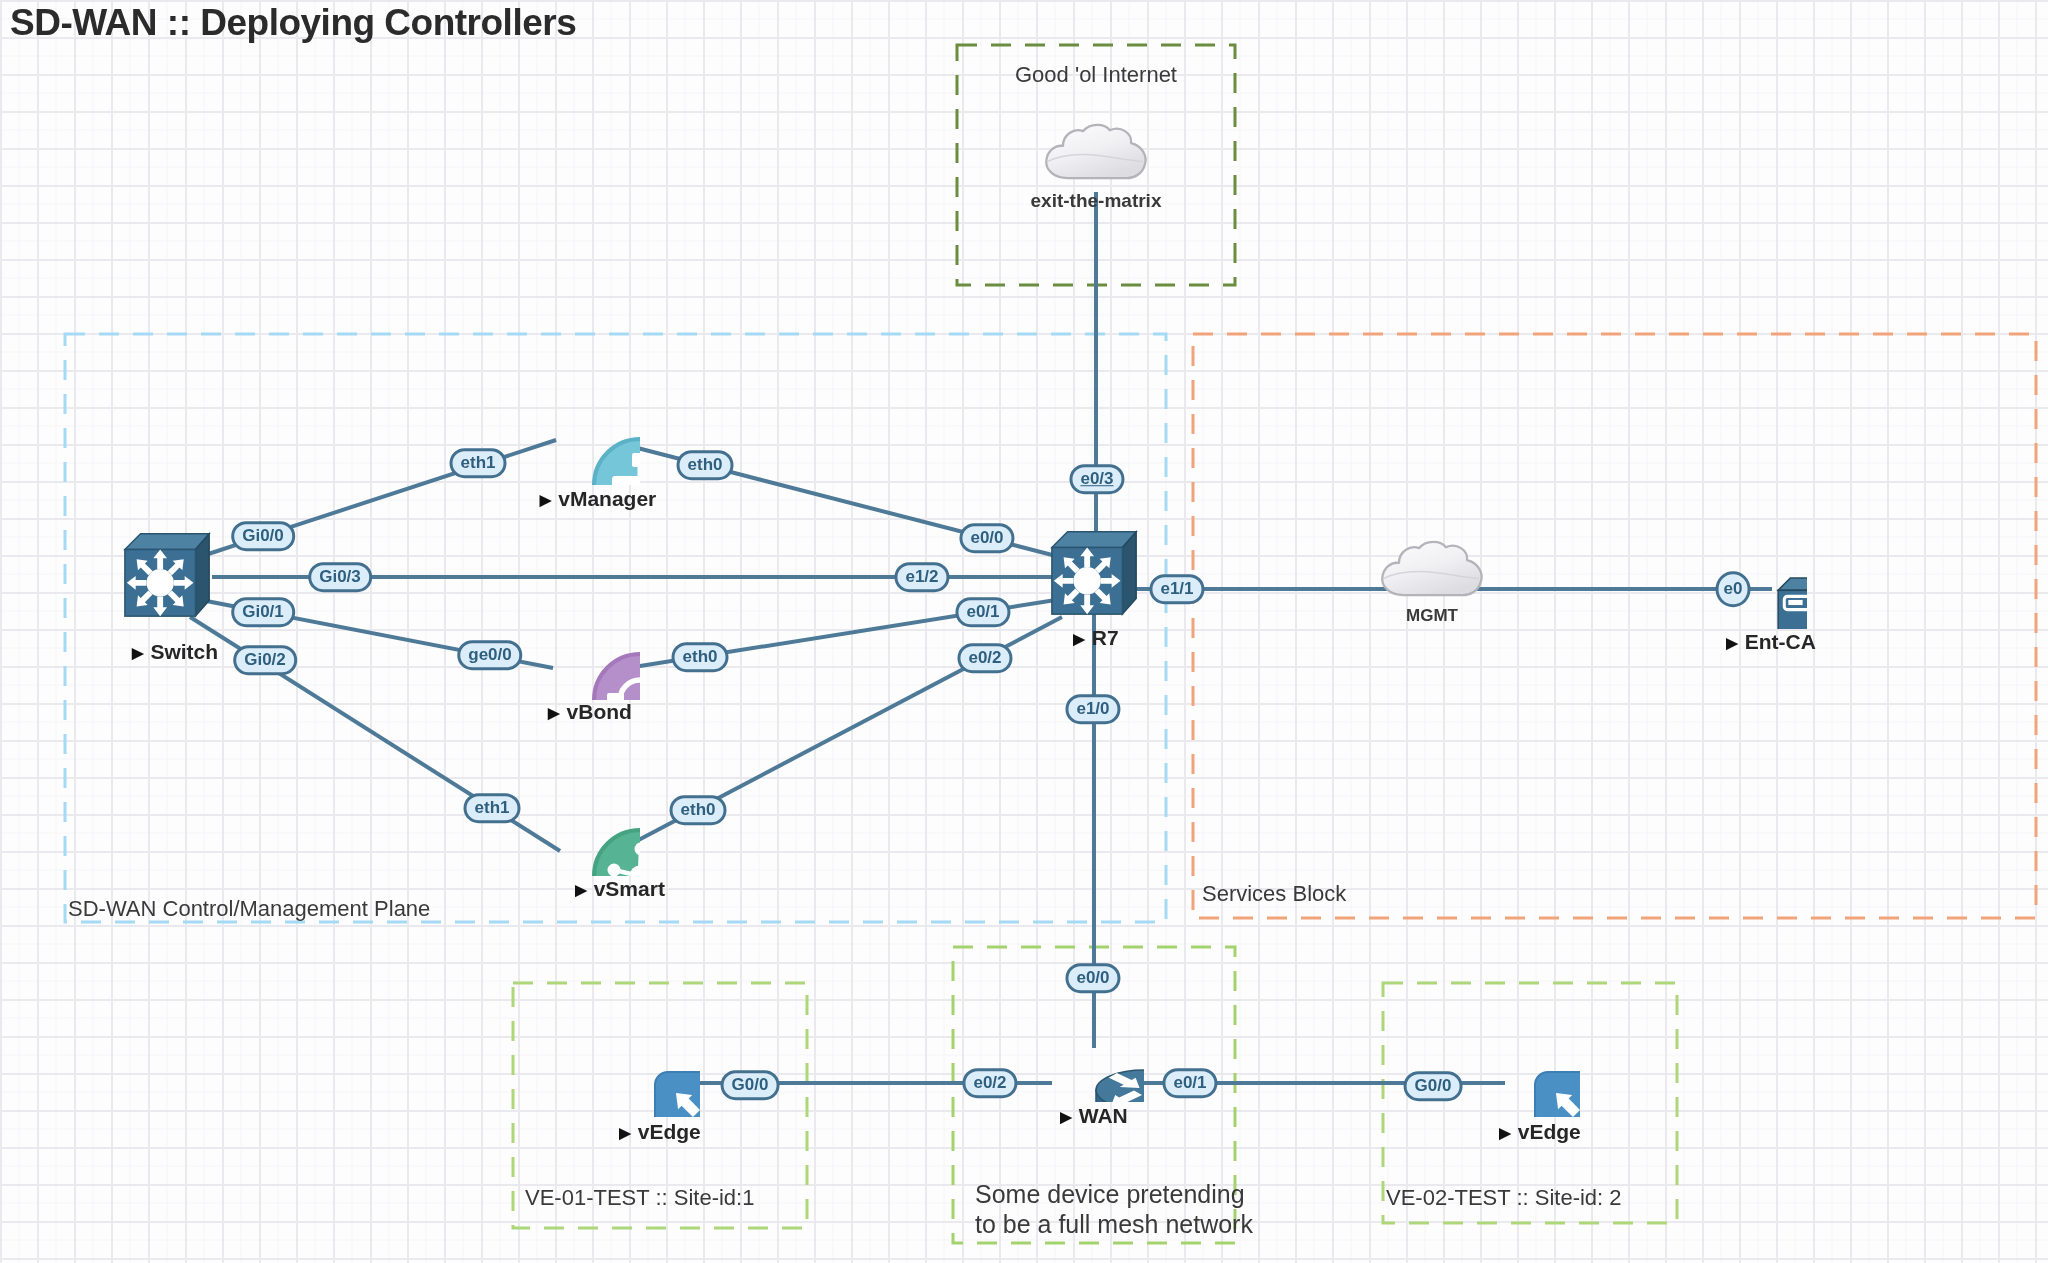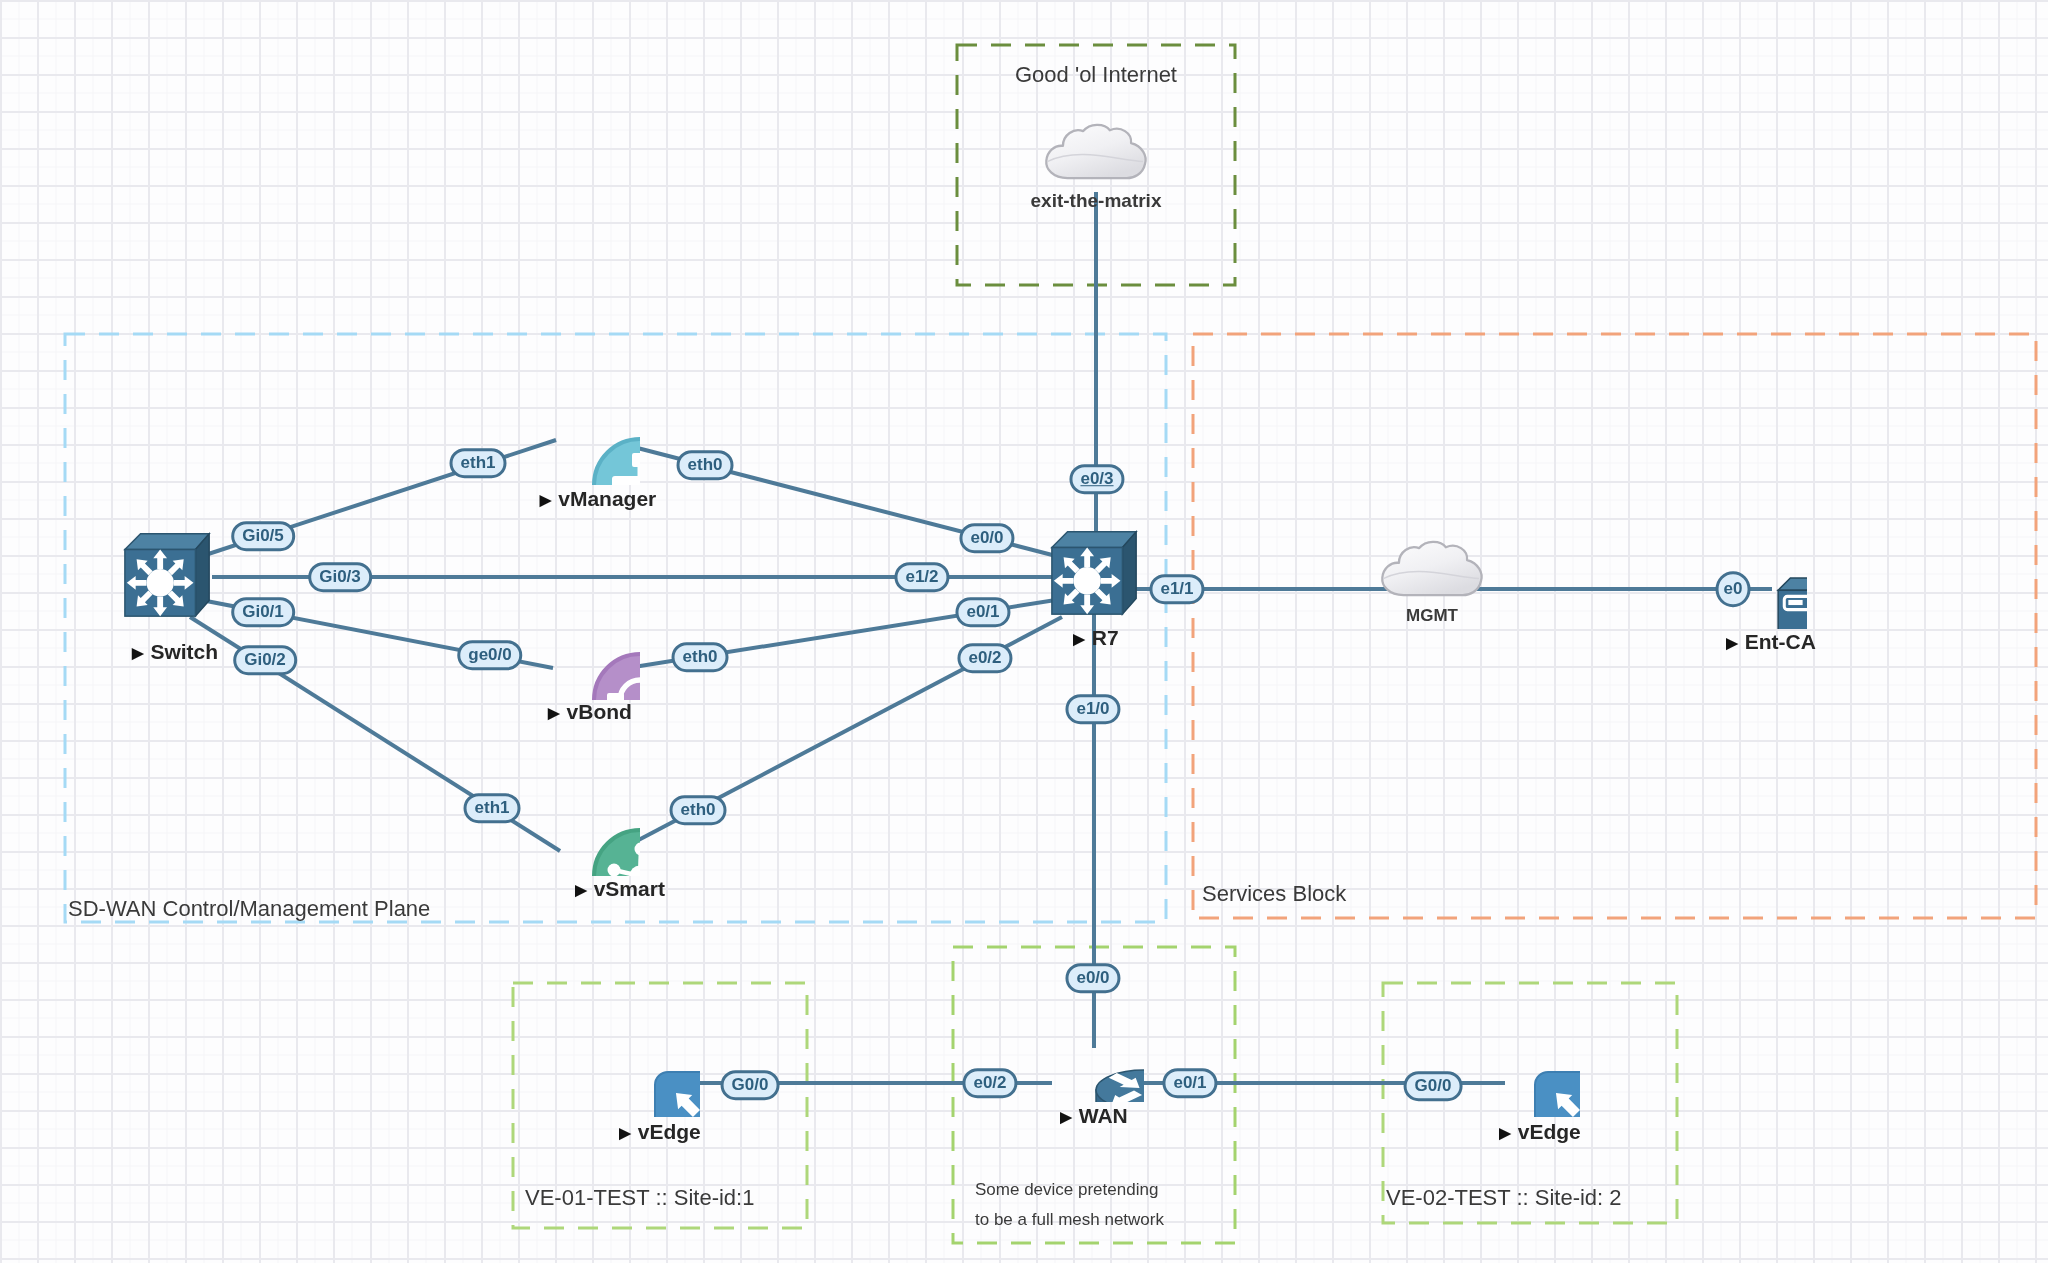--- a/index.html
+++ b/index.html
@@ -33,21 +33,21 @@
   .pill{
     position:absolute;transform:translate(-50%,-50%);
     background:#dcedfa;border:3px solid #43708f;border-radius:16px;
     padding:2px 8px;font-size:17px;font-weight:bold;color:#2e5f7e;
     line-height:1.15;white-space:nowrap;z-index:5;
   }
   .pill.round{border-radius:50%;padding:5px 5px;margin-left:48px;}
   .caption{
     position:absolute;font-size:22px;color:#3a3a3a;white-space:nowrap;
   }
-  .caption.small{font-size:17px;}
+  .caption.small{font-size:25px;}
   .caption.centered{transform:translateX(-50%);}
 </style>
 </head>
 <body>
 
 <div class="canvas">
 
   <svg width="0" height="0" style="position:absolute" aria-hidden="true">
     <defs>
       <linearGradient id="cg" x1="0" y1="0" x2="0.6" y2="1">
@@ -141,20 +141,21 @@
           <circle cx="1" cy="-27" r="6.5"></circle>
             <circle cx="-26" cy="-6" r="6.5"></circle>
           <circle cx="-20" cy="17" r="6.5"></circle>
             <circle cx="3" cy="27" r="6.5"></circle>
             <circle cx="26" cy="7" r="6.5"></circle>
         </g>
       </symbol>
     </defs>
   </svg>
 
+  <div class="title">SD-WAN :: Deploying Controllers</div>
 
   <svg class="layer" width="2048" height="1263">
     <g fill="none" stroke-width="3" stroke-dasharray="20 14">
       <rect x="957" y="45" width="278" height="240" stroke="#6b8e3e"></rect>
       <rect x="65" y="334" width="1101" height="588" stroke="#a5daf5"></rect>
       <rect x="1193" y="334" width="843" height="584" stroke="#f2a37b"></rect>
       <rect x="513" y="983" width="294" height="245" stroke="#aed77a"></rect>
       <rect x="953" y="947" width="282" height="296" stroke="#a4d36e"></rect>
       <rect x="1383" y="983" width="294" height="240" stroke="#aed77a"></rect>
     </g>
@@ -253,21 +254,21 @@
   </div>
   <div class="nodelabel" style="left:660px;top:1120px;"><span class="play">▶</span><span>vEdge</span></div>
 
   <div class="node" style="left:1533px;top:1072px;">
     <svg width="94" height="94" viewBox="-47 -47 94 94">
         <use href="#sym-vedge"></use>
       </svg>
   </div>
   <div class="nodelabel" style="left:1540px;top:1120px;"><span class="play">▶</span><span>vEdge</span></div>
 
-  <div class="pill" style="left:263px;top:536px;">Gi0/5</div>
+  <div class="pill" style="left:263px;top:536px;">Gi0/0</div>
   <div class="pill" style="left:340px;top:577px;">Gi0/3</div>
   <div class="pill" style="left:263px;top:612px;">Gi0/1</div>
   <div class="pill" style="left:265px;top:660px;">Gi0/2</div>
   <div class="pill" style="left:478px;top:463px;">eth1</div>
   <div class="pill" style="left:705px;top:465px;">eth0</div>
   <div class="pill" style="left:490px;top:655px;">ge0/0</div>
   <div class="pill" style="left:700px;top:657px;">eth0</div>
   <div class="pill" style="left:492px;top:808px;">eth1</div>
   <div class="pill" style="left:698px;top:810px;">eth0</div>
   <div class="pill" style="left:1097px;top:479px;text-decoration:underline;">e0/3</div>

